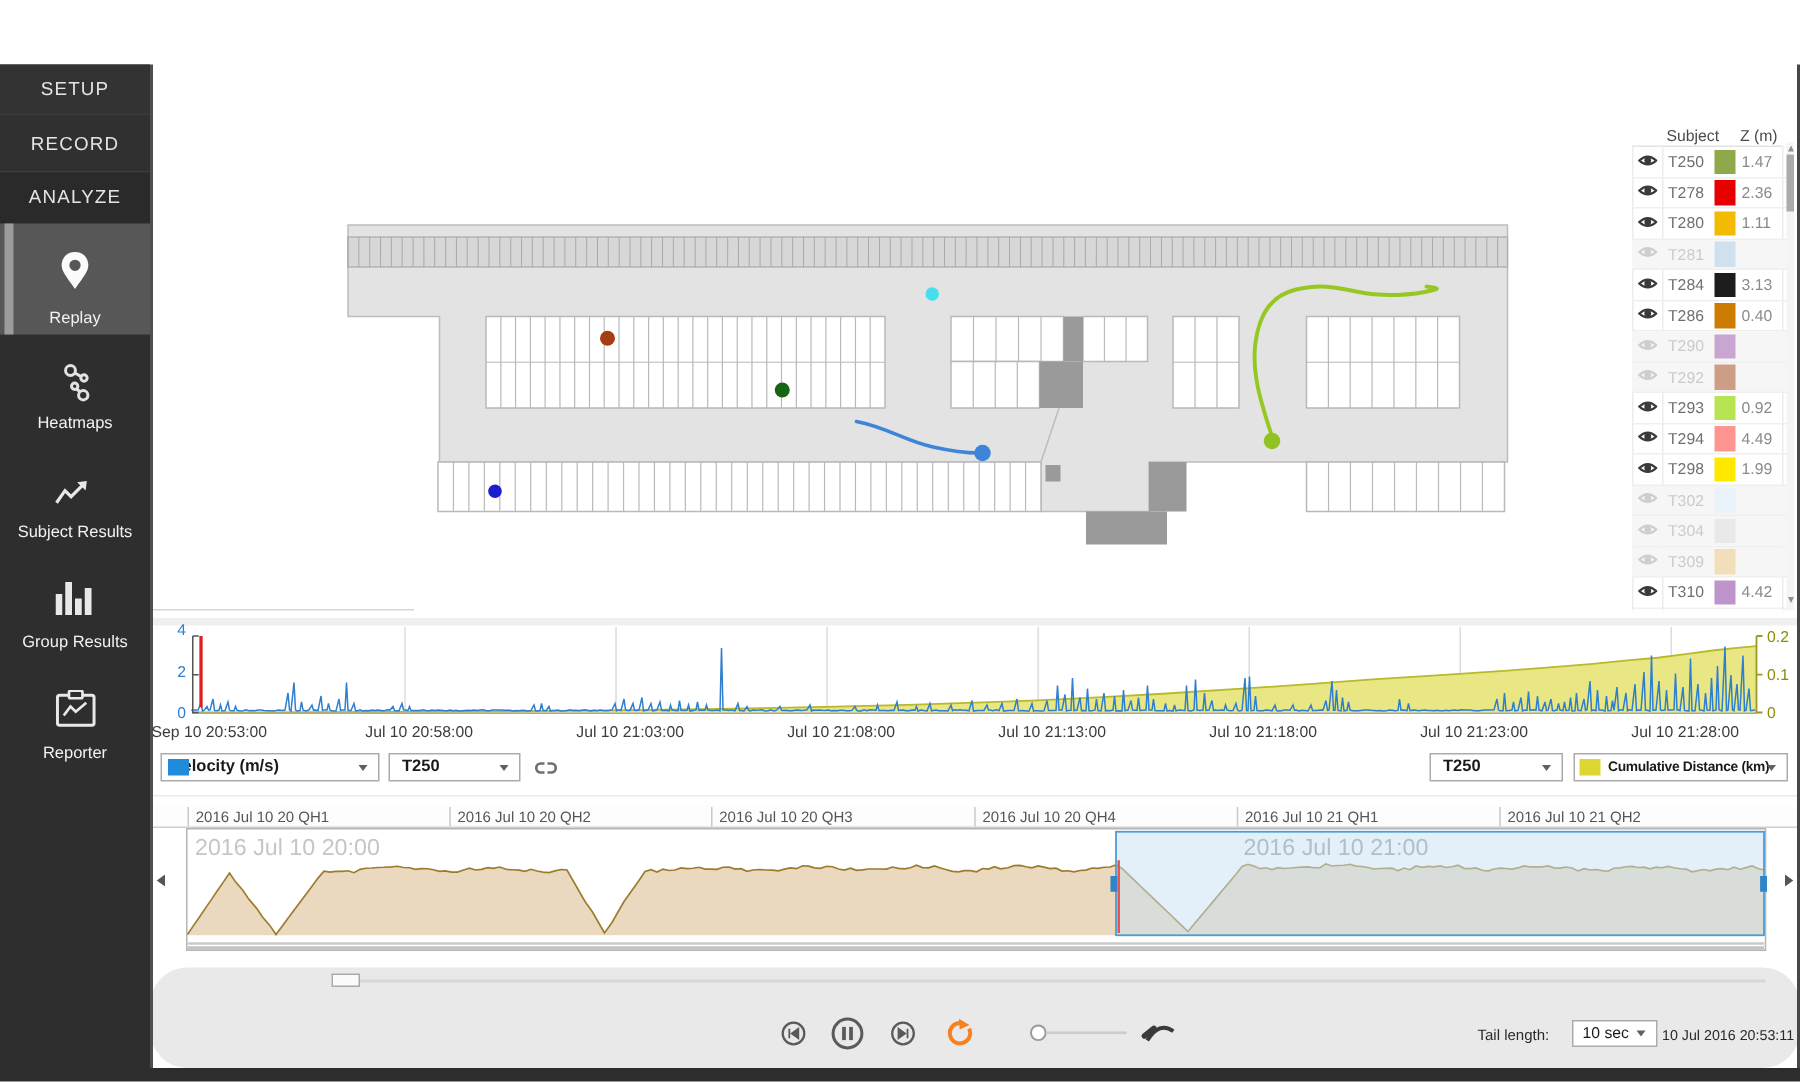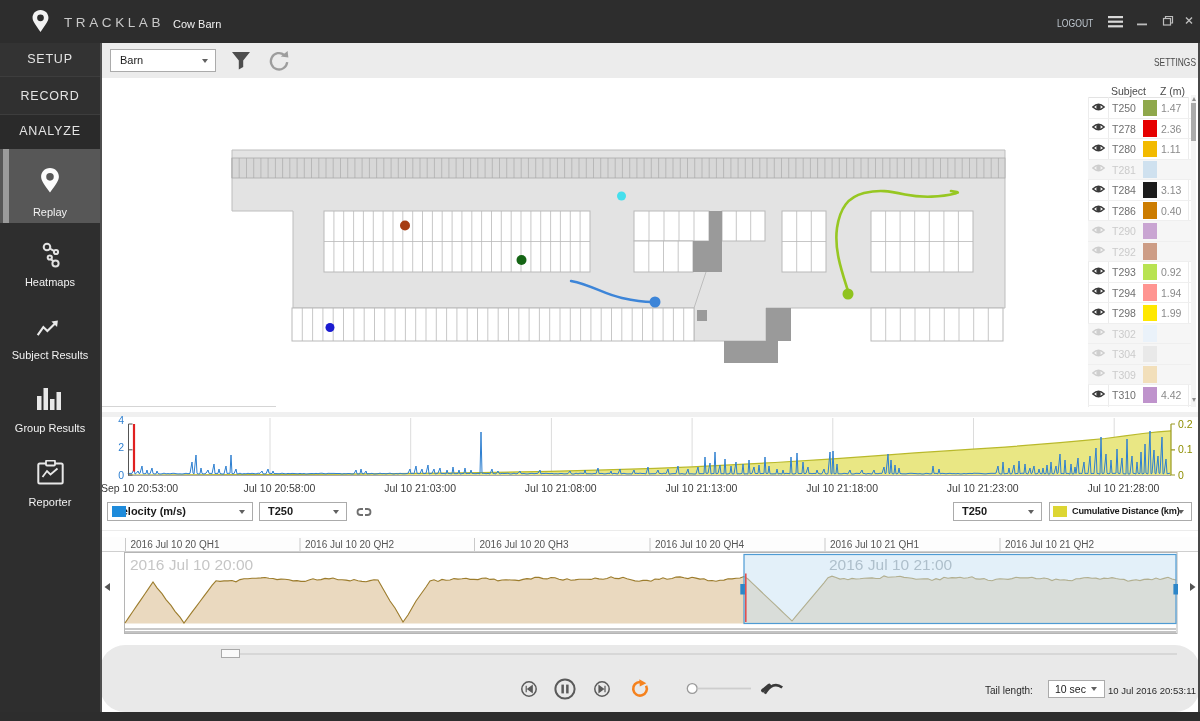--- a/index.html
+++ b/index.html
@@ -47,39 +47,20 @@
 
 
 #playbar { position:absolute; left:100px; top:645px; width:1100px; height:67px; background:#e9e9e9;border-radius:25px; }
 
 #bottomstrip { position:absolute; left:0; top:712px; width:1200px; height:9px; background:#2d2d2d; }
 </style>
 </head>
 <body>
 <div id="app">
 
-  <div id="titlebar">
-    <svg class="abs" style="left:31px;top:9px" width="19" height="26" viewBox="0 0 22 30">
-      <path d="M11 1 C5.3 1 1.8 5.2 1.8 10.2 C1.8 14 4.5 17.5 11 26.5 C17.5 17.5 20.2 14 20.2 10.2 C20.2 5.2 16.7 1 11 1 Z M11 6.3 A3.9 3.9 0 1 1 11 14.1 A3.9 3.9 0 1 1 11 6.3 Z" fill="#f2f2f2"></path>
-    </svg>
-    <div id="brand">TRACKLAB</div>
-    <div id="subtitle">Cow Barn</div>
-    <div id="logout">LOGOUT</div>
-    <svg class="abs" style="left:1108px;top:16px" width="15" height="12" viewBox="0 0 15 12">
-      <rect x="0" y="0" width="15" height="2.2" fill="#d8d8d8"></rect>
-      <rect x="0" y="4.6" width="15" height="2.2" fill="#d8d8d8"></rect>
-      <rect x="0" y="9.2" width="15" height="2.2" fill="#d8d8d8"></rect>
-    </svg>
-    <svg class="abs" style="left:1135px;top:14px" width="60" height="14" viewBox="0 0 60 14">
-      <rect x="2" y="9.5" width="10" height="1.8" fill="#bdbdbd"></rect>
-      <rect x="28.5" y="4.5" width="7" height="6.5" fill="none" stroke="#bdbdbd" stroke-width="1.2"></rect>
-      <path d="M30.5 4.5 v-2 h7 v6.5 h-2" fill="none" stroke="#bdbdbd" stroke-width="1.2"></path>
-      <path d="M51 3.5 L57 9.5 M57 3.5 L51 9.5" stroke="#bdbdbd" stroke-width="1.4"></path>
-    </svg>
-  </div>
 
   <div id="sidebar">
     <div class="abs" style="left:0;top:0;width:100px;height:33px;background:#333333"></div>
     <div class="navhdr" style="top:9px">SETUP</div>
     <div class="abs" style="left:0;top:33px;width:100px;height:1px;background:#3d3d3d"></div>
     <div class="abs" style="left:0;top:34px;width:100px;height:37px;background:#303030"></div>
     <div class="navhdr" style="top:46px">RECORD</div>
     <div class="abs" style="left:0;top:71px;width:100px;height:1px;background:#3d3d3d"></div>
     <div class="abs" style="left:0;top:72px;width:100px;height:34px;background:#2a2a2a"></div>
     <div class="navhdr" style="top:81px">ANALYZE</div>
@@ -117,31 +98,20 @@
     <div class="navitem" style="top:379px">Group Results</div>
 
     <svg class="abs" style="left:37px;top:417px" width="27" height="25" viewBox="0 0 27 25">
       <rect x="1.3" y="3.5" width="24.4" height="20" rx="1.5" fill="none" stroke="#e8e8e8" stroke-width="2"></rect>
       <rect x="9" y="0.5" width="9" height="5" rx="1" fill="#2e2e2e" stroke="#e8e8e8" stroke-width="1.8"></rect>
       <path d="M5.5 17 L10 11 L13.5 14.5 L20.5 8.5" fill="none" stroke="#e8e8e8" stroke-width="1.8"></path>
     </svg>
     <div class="navitem" style="top:453px">Reporter</div>
   </div>
 
-  <div id="toolbar">
-    <div class="dd" style="left:10px;top:6px;width:106px;height:23px;line-height:21px;padding-left:9px">Barn<span class="arr"></span></div>
-    <svg class="abs" style="left:131px;top:9px" width="20" height="18" viewBox="0 0 20 18">
-      <path d="M1 0 H19 L12.2 8.5 V15 L7.8 17.5 V8.5 Z" fill="#4d4d4d"></path>
-    </svg>
-    <svg class="abs" style="left:168px;top:8px" width="23" height="22" viewBox="0 0 23 22">
-      <path d="M16.2 3.9 A8.2 8.2 0 1 0 19.2 11.2" fill="none" stroke="#9d9d9d" stroke-width="2.3"></path>
-      <path d="M12.8 5.6 L20.4 6.6 L19.6 0 Z" fill="#9d9d9d"></path>
-    </svg>
-    <div class="abs" style="left:1054px;top:13px;font-size:10.5px;color:#4a4a4a;white-space:nowrap;transform:scaleX(0.8);transform-origin:left">SETTINGS</div>
-  </div>
 
   <div id="maparea">
     <svg class="abs" style="left:0;top:0" width="1000" height="329" viewBox="100 78 1000 329" id="mapsvg">
         <path d="M232,150 L1005,150 L1005,308 L766,308 L766,341 L694,341 L694,308 L293,308 L293,211 L232,211 Z" fill="#e3e3e3" stroke="#bdbdbd" stroke-width="1"></path>
         <rect x="232" y="158" width="773" height="20" fill="#d7d7d7" stroke="#ababab" stroke-width="0.8"></rect>
         <path d="M232.0,158 V178 M239.2,158 V178 M246.5,158 V178 M253.7,158 V178 M260.9,158 V178 M268.1,158 V178 M275.4,158 V178 M282.6,158 V178 M289.8,158 V178 M297.1,158 V178 M304.3,158 V178 M311.5,158 V178 M318.8,158 V178 M326.0,158 V178 M333.2,158 V178 M340.5,158 V178 M347.7,158 V178 M354.9,158 V178 M362.1,158 V178 M369.4,158 V178 M376.6,158 V178 M383.8,158 V178 M391.1,158 V178 M398.3,158 V178 M405.5,158 V178 M412.8,158 V178 M420.0,158 V178 M427.2,158 V178 M434.4,158 V178 M441.7,158 V178 M448.9,158 V178 M456.1,158 V178 M463.4,158 V178 M470.6,158 V178 M477.8,158 V178 M485.1,158 V178 M492.3,158 V178 M499.5,158 V178 M506.7,158 V178 M514.0,158 V178 M521.2,158 V178 M528.4,158 V178 M535.7,158 V178 M542.9,158 V178 M550.1,158 V178 M557.4,158 V178 M564.6,158 V178 M571.8,158 V178 M579.0,158 V178 M586.3,158 V178 M593.5,158 V178 M600.7,158 V178 M608.0,158 V178 M615.2,158 V178 M622.4,158 V178 M629.7,158 V178 M636.9,158 V178 M644.1,158 V178 M651.3,158 V178 M658.6,158 V178 M665.8,158 V178 M673.0,158 V178 M680.3,158 V178 M687.5,158 V178 M694.7,158 V178 M702.0,158 V178 M709.2,158 V178 M716.4,158 V178 M723.6,158 V178 M730.9,158 V178 M738.1,158 V178 M745.3,158 V178 M752.6,158 V178 M759.8,158 V178 M767.0,158 V178 M774.3,158 V178 M781.5,158 V178 M788.7,158 V178 M795.9,158 V178 M803.2,158 V178 M810.4,158 V178 M817.6,158 V178 M824.9,158 V178 M832.1,158 V178 M839.3,158 V178 M846.6,158 V178 M853.8,158 V178 M861.0,158 V178 M868.2,158 V178 M875.5,158 V178 M882.7,158 V178 M889.9,158 V178 M897.2,158 V178 M904.4,158 V178 M911.6,158 V178 M918.9,158 V178 M926.1,158 V178 M933.3,158 V178 M940.5,158 V178 M947.8,158 V178 M955.0,158 V178 M962.2,158 V178 M969.5,158 V178 M976.7,158 V178 M983.9,158 V178 M991.2,158 V178 M998.4,158 V178" stroke="#ababab" stroke-width="0.7" fill="none"></path>
         <rect x="324" y="211" width="266" height="61" fill="#ffffff" stroke="#b9b9b9" stroke-width="1"></rect>
         <path d="M333.9,211 V272 M343.7,211 V272 M353.6,211 V272 M363.4,211 V272 M373.3,211 V272 M383.1,211 V272 M393.0,211 V272 M402.8,211 V272 M412.7,211 V272 M422.5,211 V272 M432.4,211 V272 M442.2,211 V272 M452.1,211 V272 M461.9,211 V272 M471.8,211 V272 M481.6,211 V272 M491.5,211 V272 M501.3,211 V272 M511.2,211 V272 M521.0,211 V272 M530.9,211 V272 M540.7,211 V272 M550.6,211 V272 M560.4,211 V272 M570.3,211 V272 M580.1,211 V272 M324,241.5 H590" stroke="#b9b9b9" stroke-width="0.8" fill="none"></path>
         <rect x="634" y="211" width="75" height="30" fill="#ffffff" stroke="#b9b9b9" stroke-width="1"></rect>
         <path d="M649.0,211 V241 M664.0,211 V241 M679.0,211 V241 M694.0,211 V241" stroke="#b9b9b9" stroke-width="0.8" fill="none"></path>
@@ -265,21 +235,21 @@
         <span class="sw" style="background:#b8e352"></span>
         <span class="val">0.92</span>
       </div>
       <div class="srow" style="top:200.5px">
         <span class="eye"><svg width="13" height="10" viewBox="0 0 16 12">
             <path d="M1 6 Q8 -0.5 15 6 Q8 12.5 1 6 Z" fill="none" stroke="#3a3a3a" stroke-width="1.8"></path>
             <circle cx="8" cy="6" r="2.8" fill="#3a3a3a"></circle>
           </svg></span>
         <span class="lbl">T294</span>
         <span class="sw" style="background:#ff9591"></span>
-        <span class="val">1.94</span>
+        <span class="val">4.49</span>
       </div>
       <div class="srow" style="top:221.0px">
         <span class="eye"><svg width="13" height="10" viewBox="0 0 16 12">
             <path d="M1 6 Q8 -0.5 15 6 Q8 12.5 1 6 Z" fill="none" stroke="#3a3a3a" stroke-width="1.8"></path>
             <circle cx="8" cy="6" r="2.8" fill="#3a3a3a"></circle>
           </svg></span>
         <span class="lbl">T298</span>
         <span class="sw" style="background:#ffe800"></span>
         <span class="val">1.99</span>
       </div>

